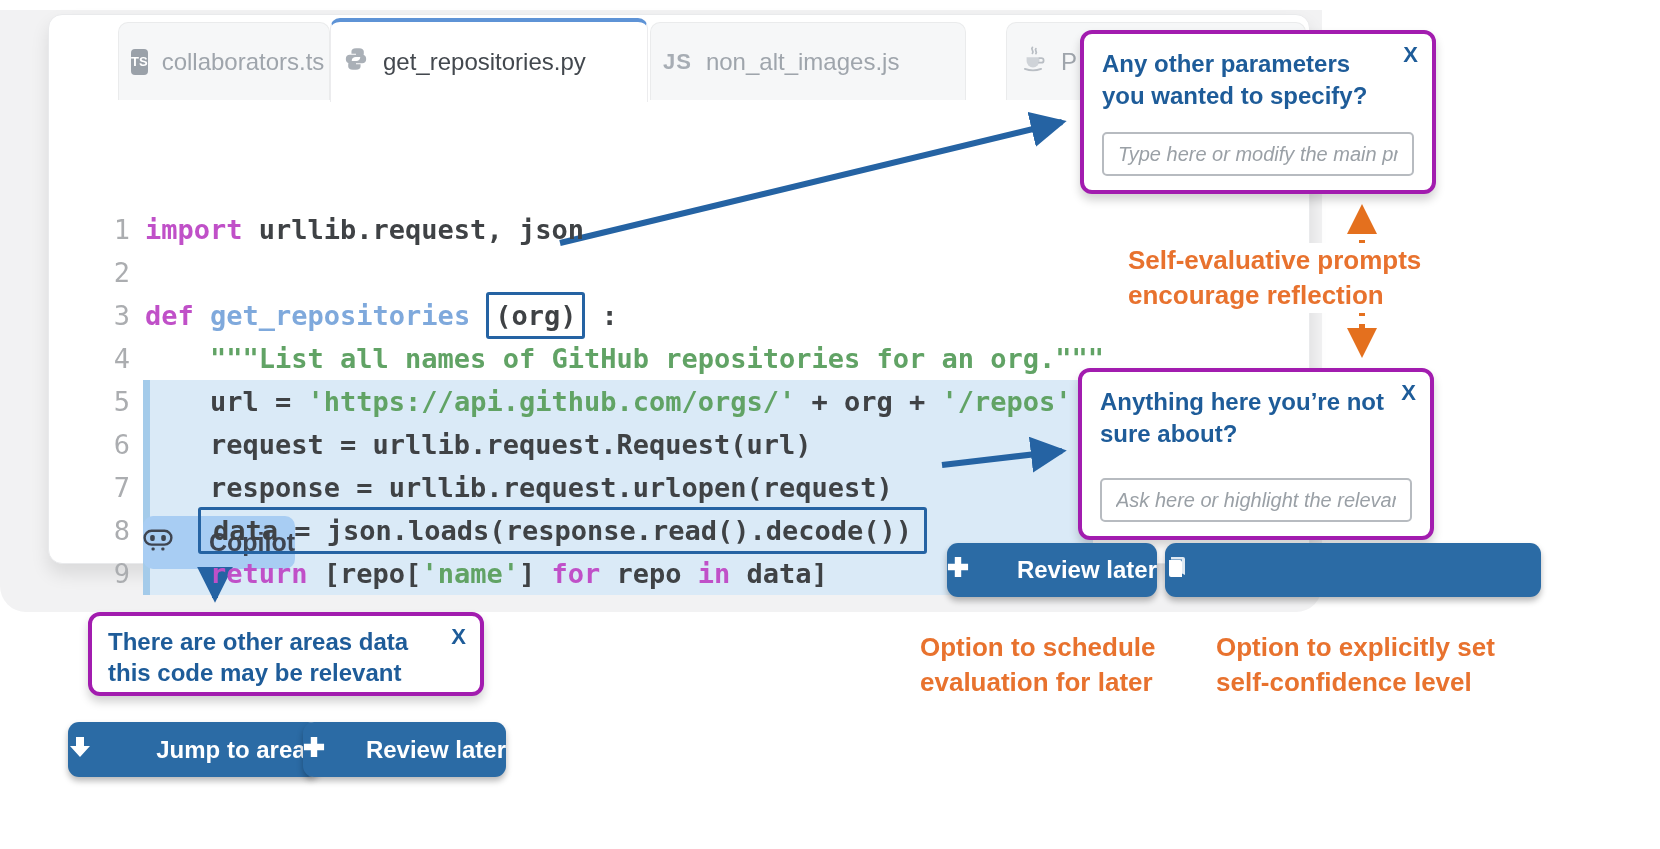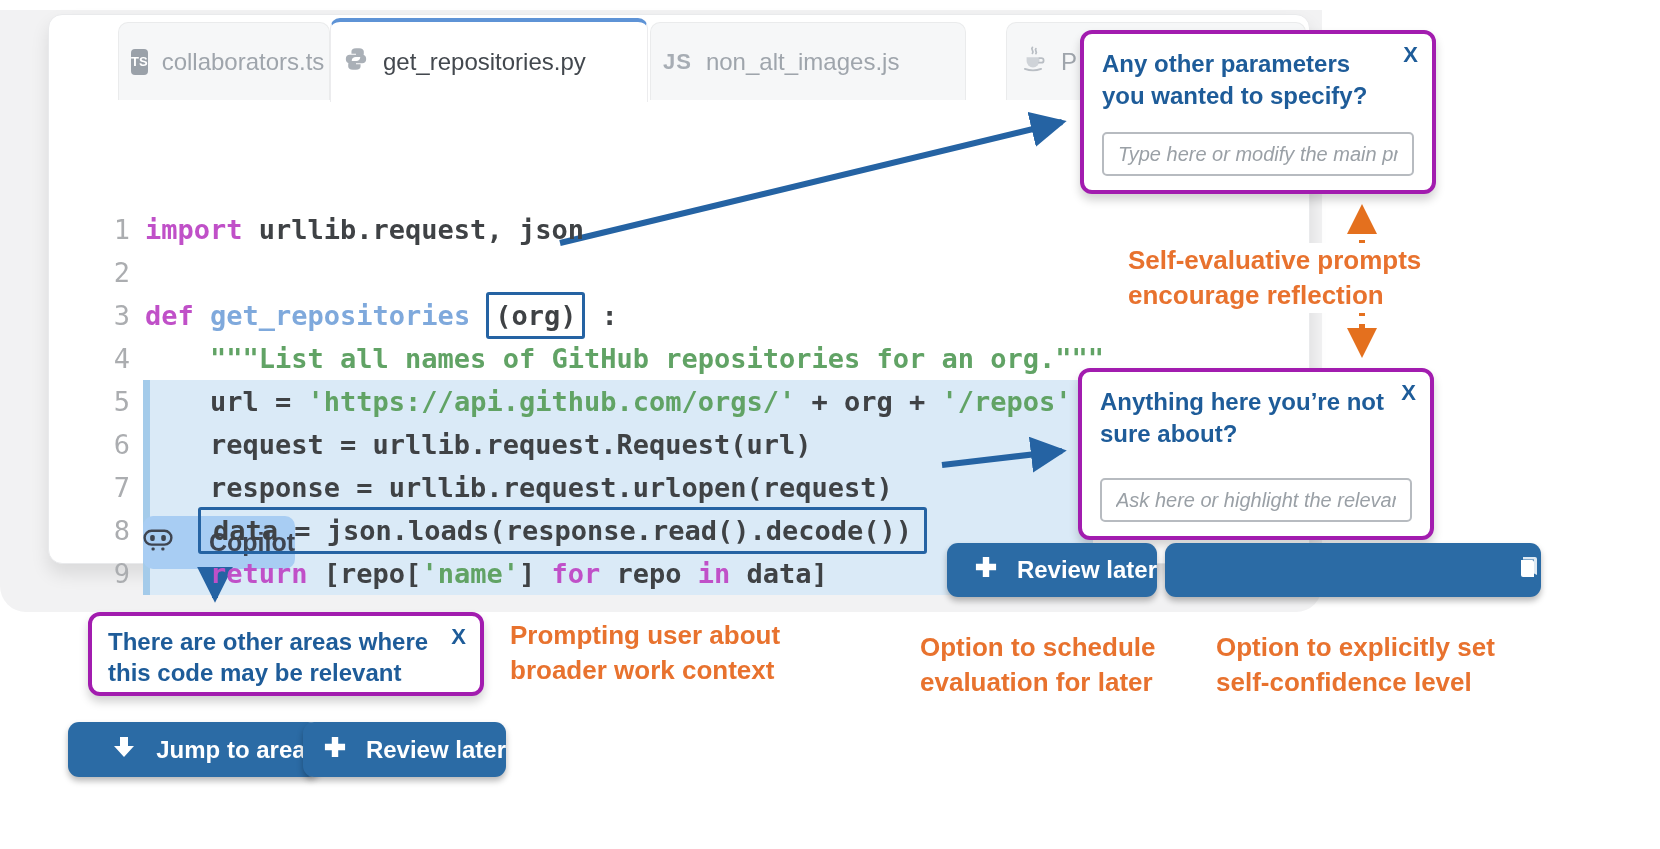--- a/index.html
+++ b/index.html
@@ -62,21 +62,21 @@
   .callout input{position:absolute;left:18px;right:18px;bottom:14px;height:44px;
            box-sizing:border-box;border:2px solid #b7bbc0;border-radius:5px;
            font-size:20px;padding:0 14px;font-family:"Liberation Sans",sans-serif;color:#333;}
   .callout input::placeholder{color:#9aa0a6;font-style:italic;}
   .co-params{left:1080px;top:30px;width:356px;height:164px;}
   .co-unsure{left:1078px;top:368px;width:356px;height:172px;}
   .co-areas{left:88px;top:612px;width:396px;height:84px;padding:10px 16px;}
   .co-areas .title{font-size:24px;line-height:31px;}
 
   
-  .btn{position:absolute;display:flex;align-items:center;justify-content:flex-end;gap:20px;
+  .btn{position:absolute;display:flex;align-items:center;justify-content:space-between;gap:20px;
        background:#2b6ba5;border-radius:11px;color:#ffffff;font-size:24px;font-weight:600;
        height:55px;box-shadow:0 4px 6px rgba(0,0,0,.28);cursor:pointer;}
   .btn-jump{left:68px;top:722px;width:251px;}
   .btn-review-left{left:303px;top:722px;width:203px;}
   .btn-review-right{left:947px;top:543px;width:210px;height:54px;}
   .btn-prof{left:1165px;top:543px;width:376px;height:54px;}
 
   
   .note{position:absolute;color:#e8722e;font-size:26px;line-height:35px;font-weight:600;
         background:#ffffff;}
@@ -186,25 +186,24 @@
         <path d="M6 2h12a2 2 0 0 1 2 2v16l-3-1.5v-14H6z" opacity=".85"></path>
         <path d="M4 5h11a2 2 0 0 1 2 2v15H6a2 2 0 0 1-2-2z"></path>
       </svg>
     </span>
   </div>
 
   <div class="note note-schedule">Option to schedule evaluation for later</div>
   <div class="note note-confidence">Option to explicitly set self-confidence level</div>
 
   <div class="callout co-areas">
-    <div class="title">There are other areas where this code may be relevant</div>
+    <div class="title">There are other areas data this code may be relevant</div>
     <div class="close">X</div>
   </div>
 
-  <div class="note note-context">Prompting user about broader work context</div>
 
   <div class="btn btn-jump">
     <span>
       <svg width="24" height="24" viewBox="0 0 24 24" fill="#ffffff">
           <path d="M8 2h8v9h6L12 22 2 11h6z"></path>
         </svg>
     </span>
     <span>Jump to areas</span>
   </div>
   <div class="btn btn-review-left">

